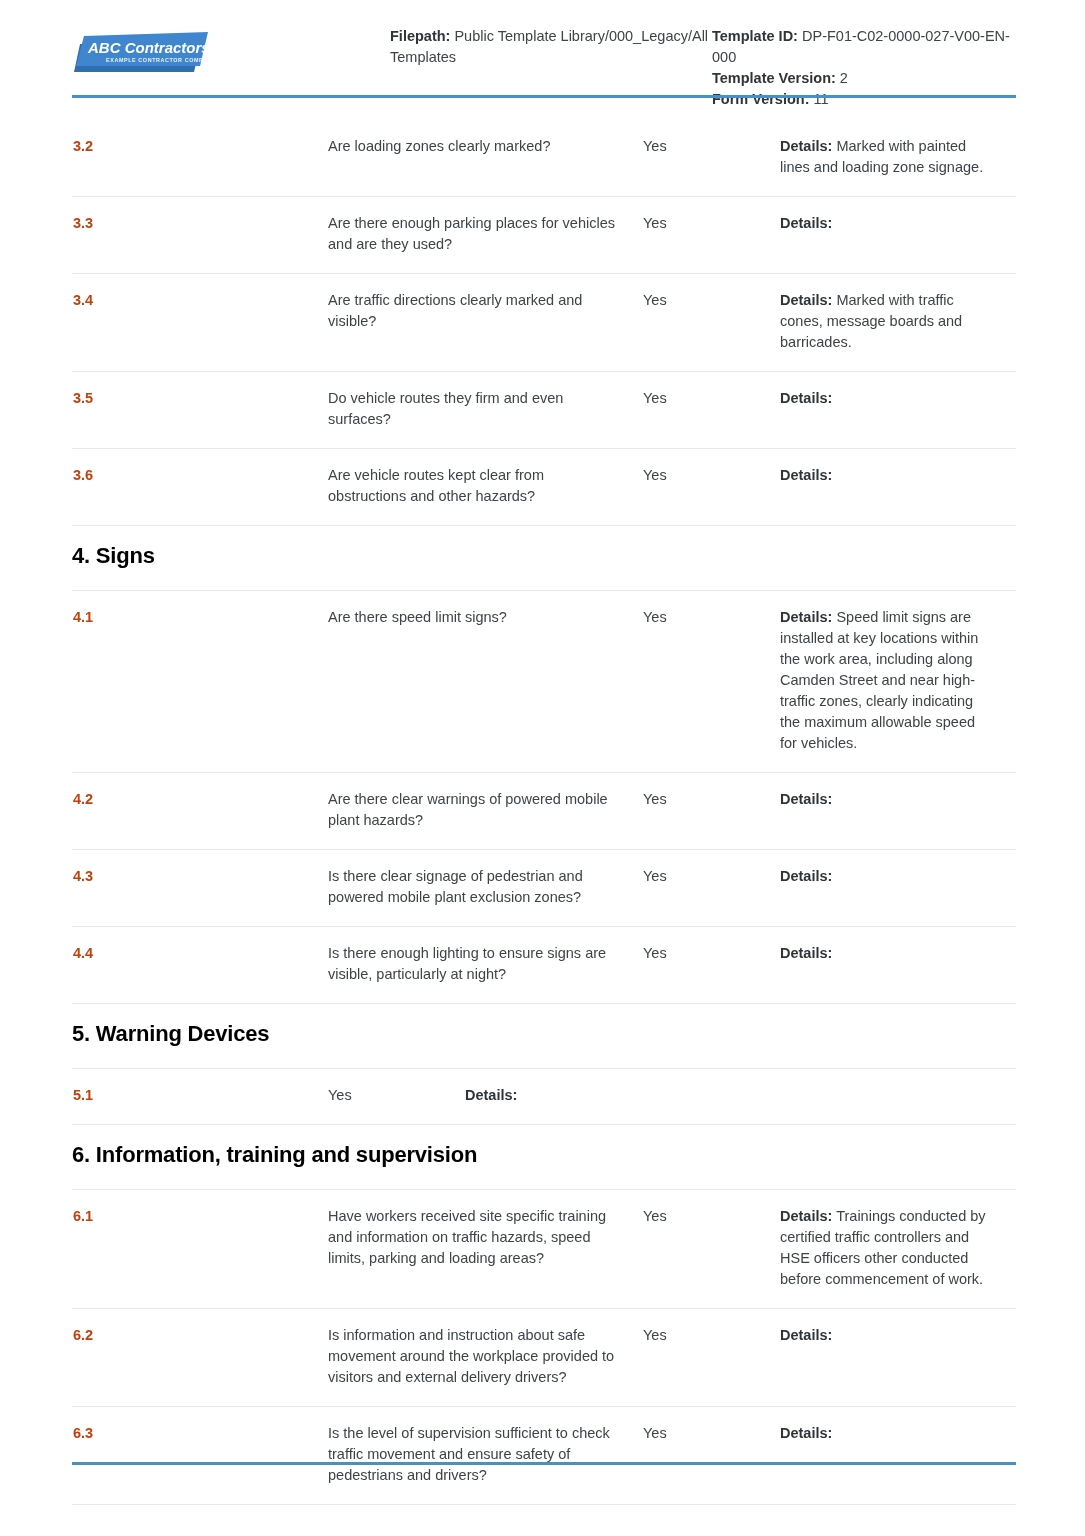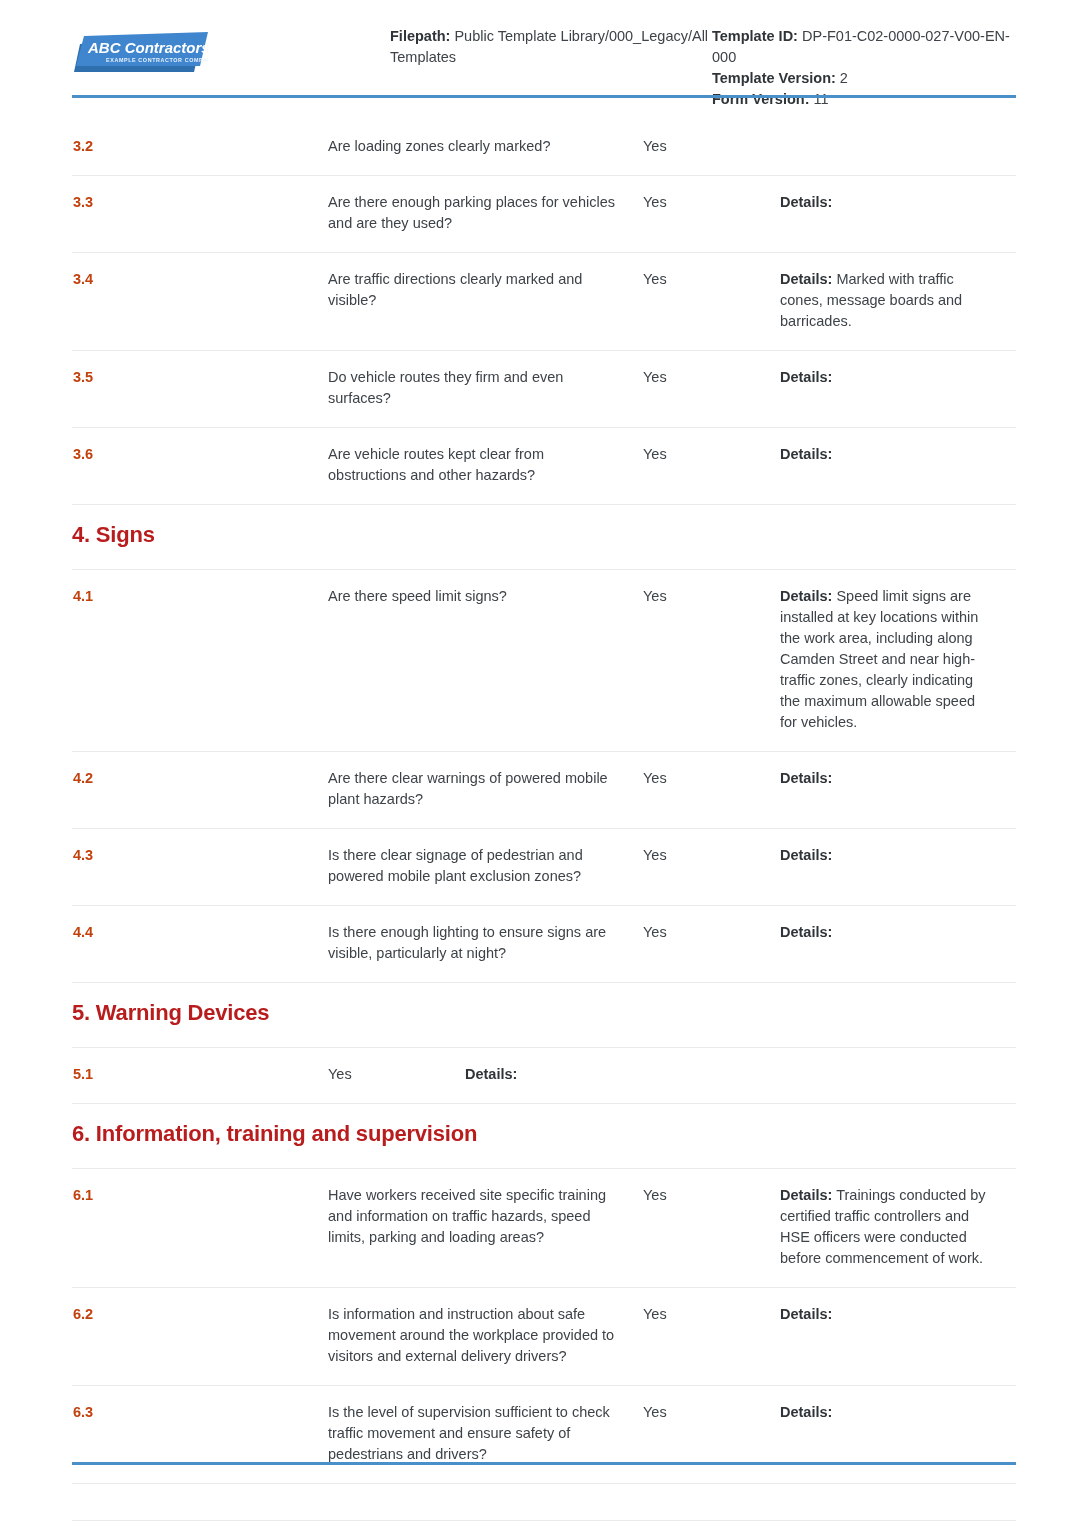--- a/index.html
+++ b/index.html
@@ -118,21 +118,21 @@
   }
   .det-label { font-weight: bold; color: #2f3438; }
 
   .section-row {
     border-bottom: 1px solid #e8eaeb;
     padding: 16px 0 20px 0;
   }
   .section-title {
     font-size: 22px;
     font-weight: bold;
-    color: #b91c1c;
+    color: #000000;
     line-height: 28px;
     letter-spacing: -0.2px;
   }
 
   
   .rule-bottom {
     position: absolute;
     left: 72px;
     top: 1462px;
     width: 944px;
@@ -193,20 +193,21 @@
 
   </div>
 
   <div class="rule-top"></div>
 
   <div class="table" id="checklist-table">
       <div class="row">
         <div class="c-num">3.2</div>
         <div class="c-q">Are loading zones clearly marked?</div>
         <div class="c-ans">Yes</div>
+        <div class="c-det"><span class="det-label">Details:</span> <span>Marked with painted lines and loading zone signage.</span></div>
       </div>
       <div class="row">
         <div class="c-num">3.3</div>
         <div class="c-q">Are there enough parking places for vehicles and are they used?</div>
         <div class="c-ans">Yes</div>
         <div class="c-det"><span class="det-label">Details:</span> <span></span></div>
       </div>
       <div class="row">
         <div class="c-num">3.4</div>
         <div class="c-q">Are traffic directions clearly marked and visible?</div>
@@ -260,21 +261,21 @@
         <div class="c-ans">Yes</div>
         <div class="c-det"><span class="det-label">Details:</span> <span></span></div>
       </div>
       <div class="section-row">
         <div class="section-title">6. Information, training and supervision</div>
       </div>
       <div class="row">
         <div class="c-num">6.1</div>
         <div class="c-q">Have workers received site specific training and information on traffic hazards, speed limits, parking and loading areas?</div>
         <div class="c-ans">Yes</div>
-        <div class="c-det"><span class="det-label">Details:</span> <span>Trainings conducted by certified traffic controllers and HSE officers were conducted before commencement of work.</span></div>
+        <div class="c-det"><span class="det-label">Details:</span> <span>Trainings conducted by certified traffic controllers and HSE officers other conducted before commencement of work.</span></div>
       </div>
       <div class="row">
         <div class="c-num">6.2</div>
         <div class="c-q">Is information and instruction about safe movement around the workplace provided to visitors and external delivery drivers?</div>
         <div class="c-ans">Yes</div>
         <div class="c-det"><span class="det-label">Details:</span> <span></span></div>
       </div>
       <div class="row">
         <div class="c-num">6.3</div>
         <div class="c-q">Is the level of supervision sufficient to check traffic movement and ensure safety of pedestrians and drivers?</div>

